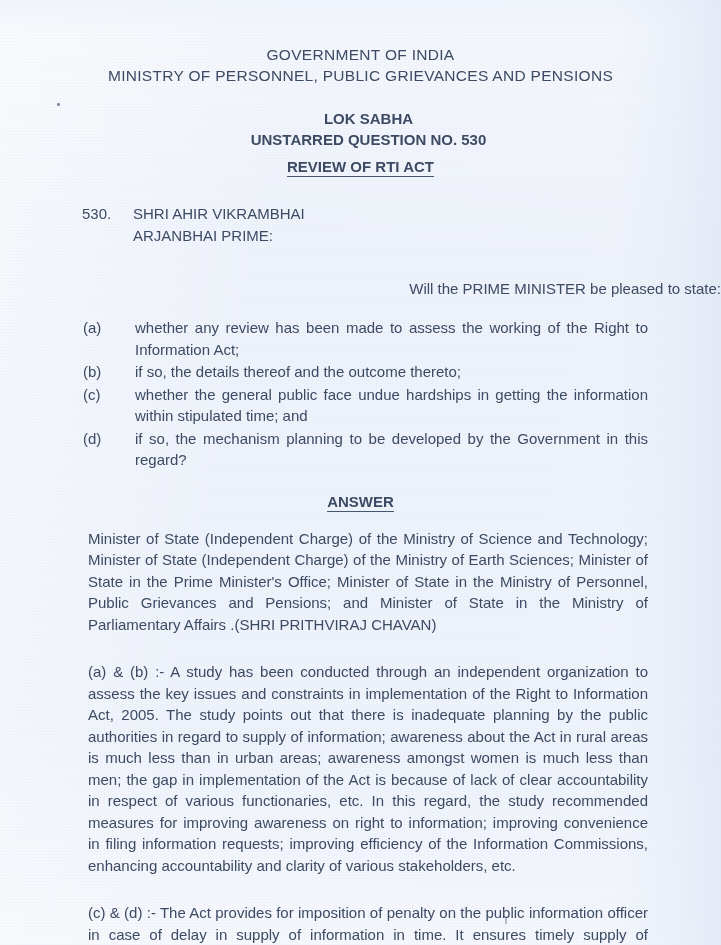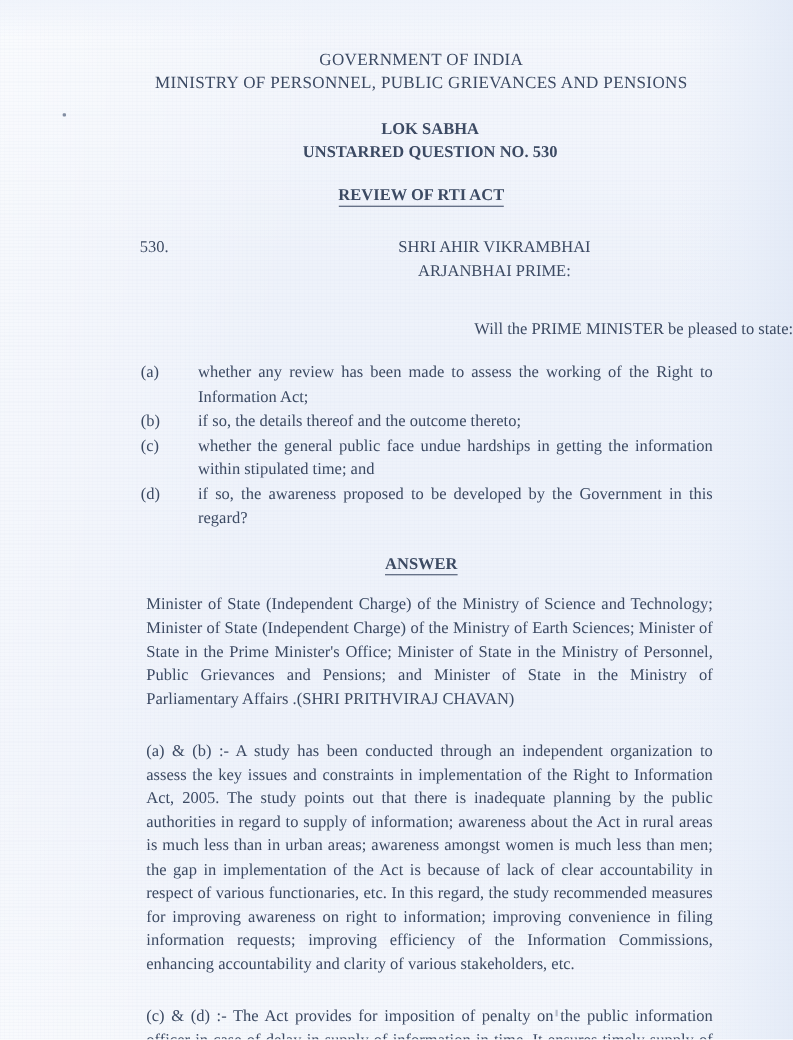--- a/index.html
+++ b/index.html
@@ -11,24 +11,23 @@
   .page {
     position: relative;
     width: 721px;
     height: 945px;
     margin: 0 auto;
     background: #eef2fa;
     background-image:
       linear-gradient(100deg, rgba(255,255,255,0.55) 0%, rgba(255,255,255,0.0) 35%, rgba(255,255,255,0.0) 70%, rgba(243,246,252,0.6) 100%),
       linear-gradient(185deg, rgba(255,255,255,0.45) 0%, rgba(255,255,255,0.0) 28%, rgba(255,255,255,0.0) 76%, rgba(255,255,255,0.5) 100%);
     overflow: hidden;
-    font-family: Liberation Serif, serif;
+    font-family: Liberation Sans, sans-serif;
     color: #3c4a63;
     box-sizing: border-box;
-    padding-left: 45px;
   }
 
   
   .grain {
     position: absolute;
     inset: 0;
     pointer-events: none;
     opacity: 0.5;
     background-image:
       repeating-linear-gradient(0deg, rgba(200,210,230,0.16) 0px, rgba(200,210,230,0.16) 1px, rgba(255,255,255,0) 1px, rgba(255,255,255,0) 3px),
@@ -88,21 +87,21 @@
   }
   .sabha-block .line {
     font-size: 15px;
     line-height: 21px;
     font-weight: 700;
     margin-left: 16px;
   }
 
   .subject {
     text-align: center;
-    margin-top: 20px;
+    margin-top: 8px;
     font-size: 15px;
     font-weight: 700;
   }
   .subject span {
     border-bottom: 1.6px solid #46536d;
     padding-bottom: 1px;
   }
 
   
   .qblock {
@@ -113,21 +112,20 @@
     line-height: 21px;
   }
   .qnum {
     position: absolute;
     left: 82px;
     top: 0;
     font-size: 15px;
   }
   .member-names {
     padding-left: 45px;
-    text-align: center;
   }
   .member-names div { line-height: 21.5px; }
 
   .pleased {
     margin-top: 34px;
     padding-left: 133px;
     font-size: 15px;
     text-align: right;
   }
 
@@ -224,21 +222,21 @@
       <div class="item">
         <span class="lbl">(b)</span>
         <span class="txt">if so, the details thereof and the outcome thereto;</span>
       </div>
       <div class="item">
         <span class="lbl">(c)</span>
         <span class="txt">whether the general public face undue hardships in getting the information within stipulated time; and</span>
       </div>
       <div class="item">
         <span class="lbl">(d)</span>
-        <span class="txt">if so, the awareness proposed to be  developed by the Government in this regard?</span>
+        <span class="txt">if so, the mechanism planning to be  developed by the Government in this regard?</span>
       </div>
     </div>
 
     <div class="answer-head">
       <span>ANSWER</span>
     </div>
 
     <div class="para designation">Minister of State (Independent Charge) of the Ministry of Science and Technology; Minister of State (Independent Charge) of the Ministry of Earth Sciences; Minister of State in the Prime Minister's Office; Minister of State in the Ministry of Personnel, Public Grievances and Pensions; and Minister of State in the Ministry of Parliamentary Affairs  .(SHRI PRITHVIRAJ CHAVAN)</div>
 
     <div class="para body-1">(a) &amp; (b) :- A study has been conducted through an independent organization to assess the key issues and constraints in implementation of the Right to Information Act, 2005. The study points out that there is inadequate planning by the public authorities in regard to supply of information; awareness about the Act in rural areas is much less than in urban areas; awareness amongst women is much less than men; the gap in implementation of the Act is because of lack of clear accountability in respect of various functionaries, etc. In this regard, the study recommended measures for improving awareness on right to information; improving convenience in filing information requests; improving efficiency of the Information Commissions, enhancing accountability and clarity of various stakeholders, etc.</div>

